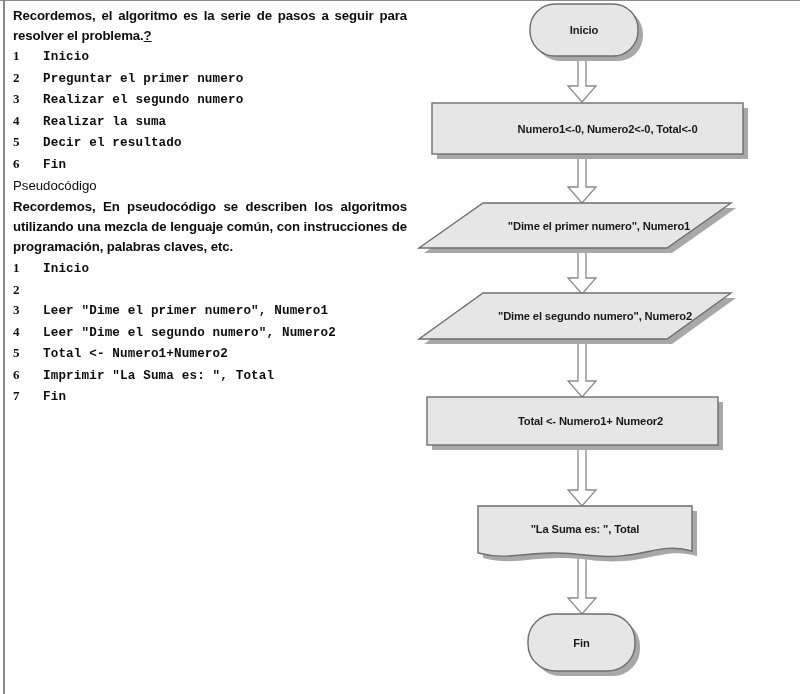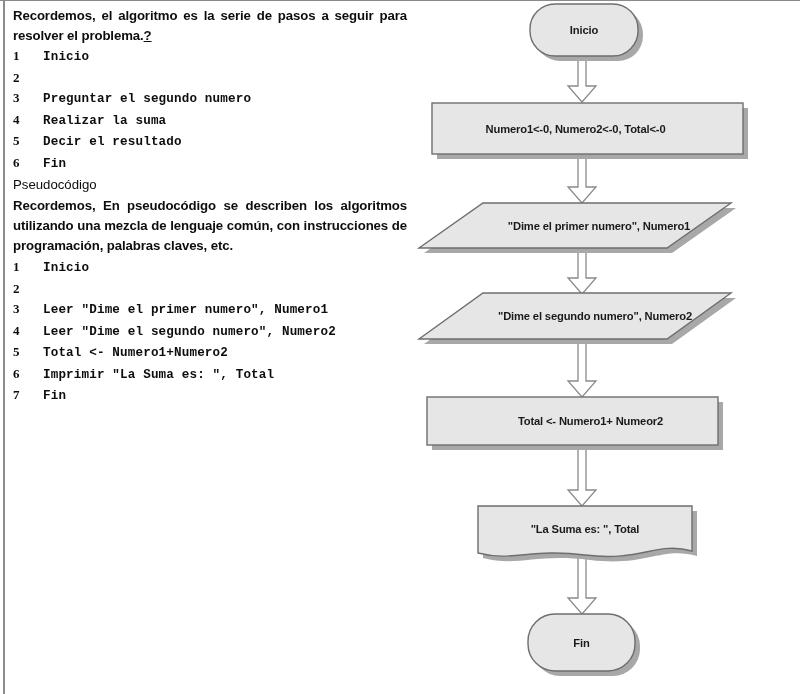--- a/index.html
+++ b/index.html
@@ -121,24 +121,25 @@
 
     <p class="para first"><span>Recordemos, el algoritmo es la serie de pasos a seguir para resolver el problema.</span><span class="q-underline">?</span></p>
 
     <ul class="code-list">
       <li class="code-line">
         <span class="code-num">1</span>
         <span class="code-txt">Inicio</span>
       </li>
       <li class="code-line">
         <span class="code-num">2</span>
+        <span class="code-txt">Preguntar el primer numero</span>
       </li>
       <li class="code-line">
         <span class="code-num">3</span>
-        <span class="code-txt">Preguntar el segundo numero</span>
+        <span class="code-txt">Realizar el segundo numero</span>
       </li>
       <li class="code-line">
         <span class="code-num">4</span>
         <span class="code-txt">Realizar la suma</span>
       </li>
       <li class="code-line">
         <span class="code-num">5</span>
         <span class="code-txt">Decir el resultado</span>
       </li>
       <li class="code-line">
@@ -240,21 +241,21 @@
       <g>
         <rect x="119" y="618" width="107" height="57" rx="27" ry="27" fill="#a8a8a8" stroke="none"></rect>
         <rect x="114" y="613" width="107" height="57" rx="27" ry="27" fill="#e6e6e6" stroke="#6e6e6e" stroke-width="1.4"></rect>
       </g>
     </svg>
 
     <div class="node" style="left:116px; top:3px; width:108px; height:52px;">
       <div class="node-label">Inicio</div>
     </div>
 
-    <div class="node" style="left:6px; top:102px; width:311px; height:51px;">
+    <div class="node" style="left:18px; top:102px; width:311px; height:51px;padding-left:40px;">
       <div class="node-label">Numero1&lt;-0, Numero2&lt;-0, Total&lt;-0</div>
     </div>
 
     <div class="node" style="left:25px; top:202px; width:272px; height:45px;">
       <div class="node-label" style="padding:0 24px;">"Dime el primer numero", Numero1</div>
     </div>
 
     <div class="node" style="left:25px; top:292px; width:272px; height:46px;">
       <div class="node-label" style="padding:0 20px;">"Dime el segundo numero", Numero2</div>
     </div>

